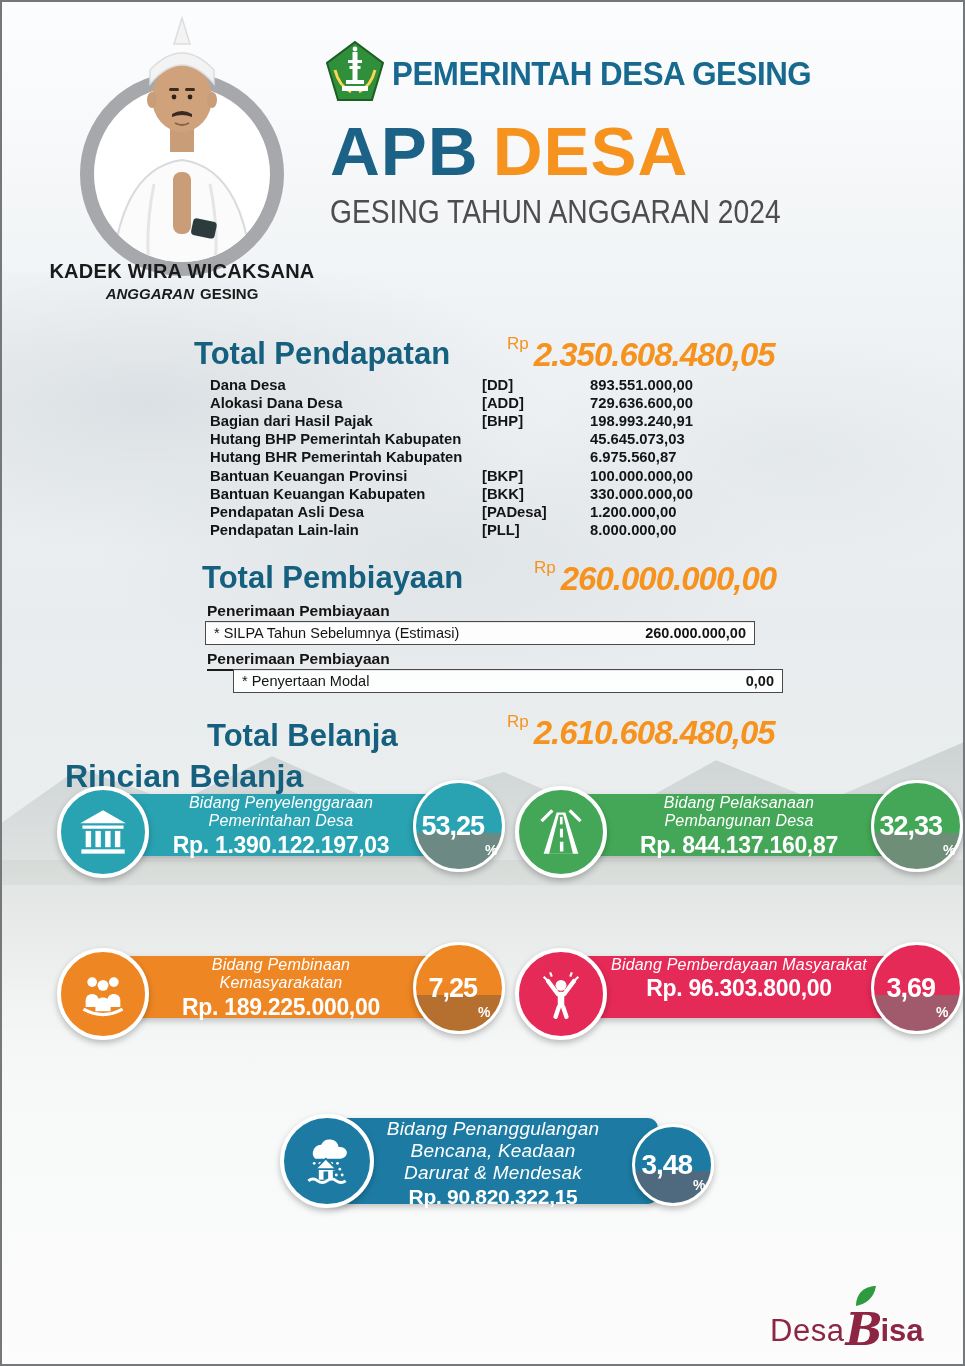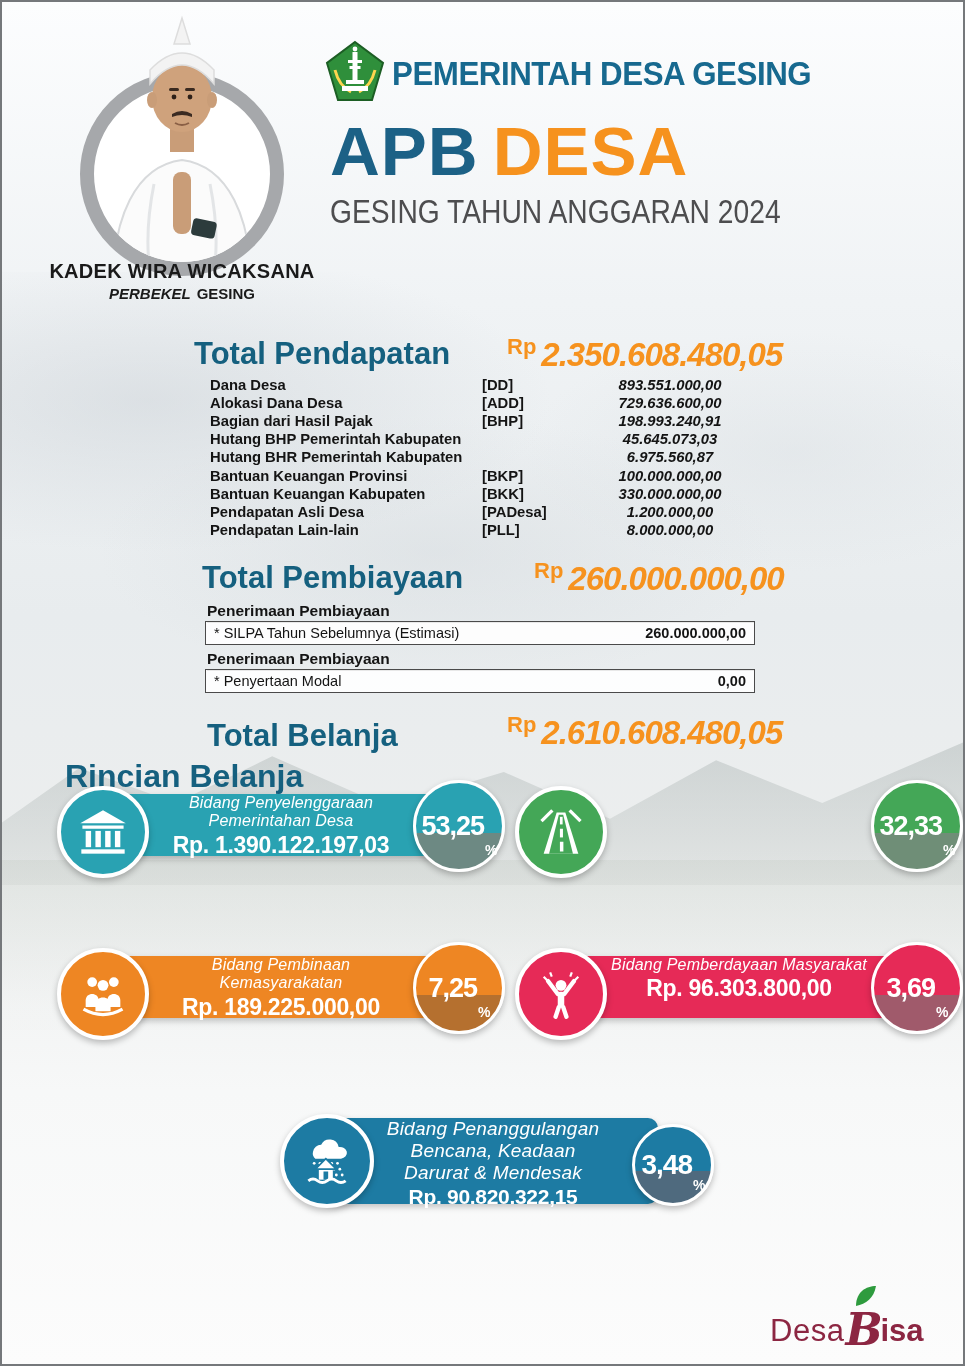--- a/index.html
+++ b/index.html
@@ -36,29 +36,29 @@
   .avatar{position:absolute;left:68px;top:2px;width:224px;height:290px;}
   .official-name{position:absolute;left:20px;top:258px;width:320px;text-align:center;
     font-size:20px;font-weight:800;color:#1a1a1a;letter-spacing:.3px;}
   .official-role{position:absolute;left:20px;top:283px;width:320px;text-align:center;
     font-size:15px;font-weight:700;color:#1a1a1a;}
   .official-role .em{font-style:italic;margin-right:6px;}
 
   
   .sec-title{position:absolute;font-size:31px;font-weight:800;color:#15607f;white-space:nowrap;}
   .sec-amount{position:absolute;white-space:nowrap;color:#f6921e;font-weight:800;}
-  .sec-amount .rp{font-size:22px;vertical-align:top;position:relative;top:-2px;margin-right:5px;font-weight:700;}
+  .sec-amount .rp{font-size:17px;vertical-align:top;position:relative;top:-2px;margin-right:5px;font-weight:400;}
   .sec-amount .num{font-size:33px;letter-spacing:-1px;font-style:italic;}
 
   
   .rev-table{position:absolute;left:208px;top:374px;width:540px;display:grid;grid-auto-rows:18.2px;}
   .t-row{display:flex;align-items:center;font-size:14.8px;font-weight:700;color:#141414;line-height:1;}
   .t-label{width:272px;}
   .t-code{width:108px;}
-  .t-amt{flex:1;text-align:center;font-style:italic;}
+  .t-amt{flex:1;text-align:left;}
 
   
   .fin-label{position:absolute;left:205px;width:548px;font-size:15.5px;font-weight:800;color:#141414;
     border-bottom:2px solid #1a1a1a;padding-bottom:1px;}
   .fin-box{position:absolute;left:203px;width:550px;height:24px;border:1.5px solid #4a4a4a;
     background:rgba(255,255,255,.9);display:flex;align-items:center;justify-content:space-between;
     padding:0 8px;font-size:14.5px;color:#141414;}
   .fin-box .amt{font-weight:700;}
 
   
@@ -144,21 +144,21 @@
     <polygon points="104,40 120,40 112,14" fill="#f3f3f3" stroke="#dddddd" stroke-width="1.5"></polygon>
     <rect x="99" y="84" width="10" height="3" rx="1.5" fill="#3a2a20"></rect>
     <rect x="115" y="84" width="10" height="3" rx="1.5" fill="#3a2a20"></rect>
     <circle cx="104" cy="93" r="2.4" fill="#2e2018"></circle>
     <circle cx="120" cy="93" r="2.4" fill="#2e2018"></circle>
     <path d="M102,110 Q112,104 122,110 L122,113 Q112,109 102,113 Z" fill="#3b2b22"></path>
     <path d="M105,119 Q112,123 119,119" fill="none" stroke="#8a5f45" stroke-width="2"></path>
   </svg>
   <div class="official-name">KADEK WIRA WICAKSANA</div>
   <div class="official-role">
-    <span class="em">PERBEKEL</span><span>GESING</span>
+    <span class="em">ANGGARAN</span><span>GESING</span>
   </div>
 
   <div class="sec-title" style="left:192px;top:334px;">Total Pendapatan</div>
   <div class="sec-amount" style="left:505px;top:334px;">
     <span class="rp">Rp</span><span class="num">2.350.608.480,05</span>
   </div>
 
   <div class="rev-table">
     <div class="t-row">
         <span class="t-label">Dana Desa</span>
@@ -210,21 +210,21 @@
   <div class="sec-title" style="left:200px;top:558px;">Total Pembiayaan</div>
   <div class="sec-amount" style="left:532px;top:558px;">
     <span class="rp">Rp</span><span class="num">260.000.000,00</span>
   </div>
   <div class="fin-label" style="top:600px;">Penerimaan Pembiayaan</div>
   <div class="fin-box" style="top:619px;">
     <span>* SILPA Tahun Sebelumnya (Estimasi)</span>
       <span class="amt">260.000.000,00</span>
   </div>
   <div class="fin-label" style="top:648px;">Penerimaan Pembiayaan</div>
-  <div class="fin-box" style="top:667px;">
+  <div class="fin-box" style="top:667px;margin-left:28px;">
     <span>* Penyertaan Modal</span>
       <span class="amt">0,00</span>
   </div>
 
   <div class="sec-title headline-belanja">Total Belanja</div>
   <div class="sec-amount" style="left:505px;top:712px;">
     <span class="rp">Rp</span><span class="num">2.610.608.480,05</span>
   </div>
   <div class="sec-title headline-rincian">Rincian Belanja</div>
 
@@ -246,20 +246,24 @@
     </div>
     <div class="pct pct-std" style="--c: #29a2b2; --s: #6d8983;">
       <span class="pct-inner">
           <span class="pct-num">53,25</span>
           <span class="pct-sym">%</span>
         </span>
     </div>
   </div>
 
   <div class="badge" style="left:513px;top:776px;">
+    <div class="pill pill-std" style="--c: #44a757;">
+      <div class="bname">Bidang Pelaksanaan Pembangunan Desa</div>
+      <div class="bamt">Rp. 844.137.160,87</div>
+    </div>
     <div class="icirc icirc-std" style="--c: #44a757;">
       <svg width="52" height="52" viewBox="0 0 48 48">
         <polygon points="20,6 28,6 40,44 8,44" fill="#ffffff"></polygon>
         <polygon points="22,8 26,8 35,44 13,44" fill="var(--c)"></polygon>
         <rect x="23" y="10" width="2.5" height="7" fill="#ffffff"></rect>
         <rect x="23" y="21" width="2.8" height="8" fill="#ffffff"></rect>
         <rect x="23" y="33" width="3.2" height="9" fill="#ffffff"></rect>
         <line x1="6" y1="14" x2="16" y2="4" stroke="#ffffff" stroke-width="3"></line>
         <line x1="42" y1="14" x2="32" y2="4" stroke="#ffffff" stroke-width="3"></line>
       </svg>

